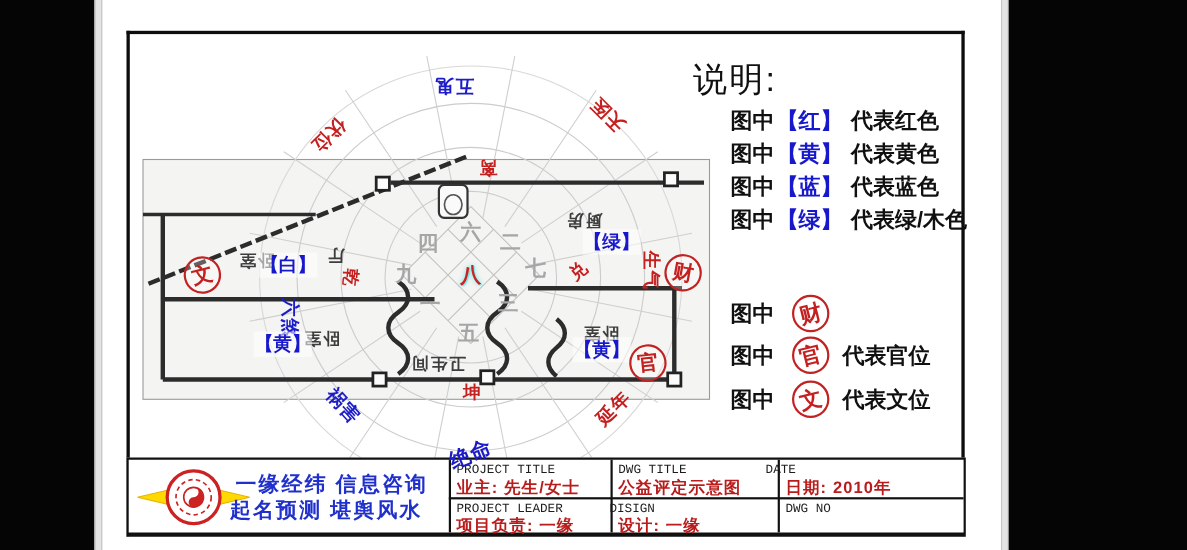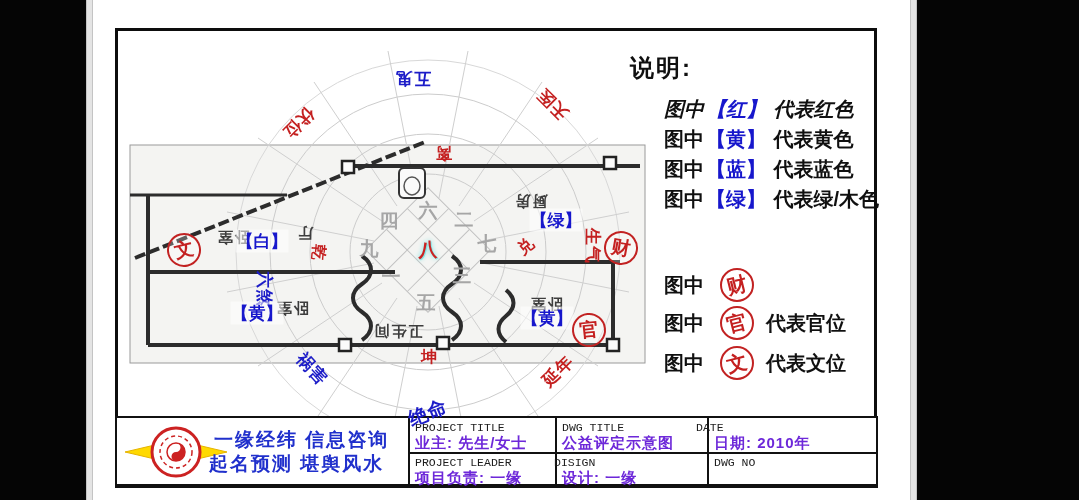--- a/index.html
+++ b/index.html
@@ -23,36 +23,36 @@
   .lsnum { font-size:19px; color:#a6a6a6; font-weight:700; }
   .lsnum.hl { color:#cc2222; text-shadow:0 0 5px #55dddd, 1px 1px 0 #9ae8e8; }
   .room { font-size:15px; font-weight:600; color:#3d3d3d; letter-spacing:2px; }
   .ctag { font-size:17px; font-weight:700; color:#1717cc; background:rgba(255,255,255,.55); padding:0 1px; }
   .seal { width:34px; height:34px; border:2.5px solid #c22222; border-radius:50%;
           display:flex; align-items:center; justify-content:center;
           font-size:19px; font-weight:700; color:#c42020; background:rgba(255,255,255,.25); }
 
   
   #legend { position:absolute; left:630px; top:52px; width:250px; z-index:2; color:#101010; }
-  .lg-title { font-size:24px; font-weight:700; letter-spacing:2px; }
+  .lg-title { font-size:31px; font-weight:400; letter-spacing:2px; }
   .lg-row { position:absolute; left:34px; white-space:nowrap; font-size:20px; font-weight:700; }
   .lg-tag { color:#1717cc; margin:0 2px; }
   .lg-sealrow { position:absolute; left:34px; display:flex; align-items:center; white-space:nowrap; font-size:20px; font-weight:700; }
   .lg-seal { width:34px; height:34px; border:2.5px solid #c22222; border-radius:50%;
              display:flex; align-items:center; justify-content:center; margin:0 12px 0 16px;
              font-size:20px; font-weight:700; color:#c42020; }
   .tilt { transform:rotate(-14deg); display:inline-block; }
 
   
   #tblock { position:absolute; left:115px; top:416px; width:763px; height:72px;
             background:#ffffff; border:2px solid #111; border-bottom-width:4px; z-index:3; }
   .tb-v { position:absolute; top:0; width:2px; height:100%; background:#111; }
   .tb-h { position:absolute; height:2px; background:#111; }
   .tb-en { position:absolute; font-family:"Liberation Mono", monospace; font-size:11.5px; color:#1c1c1c; letter-spacing:0px; }
-  .tb-zh { position:absolute; font-size:15px; font-weight:700; color:#6d28d9; letter-spacing:1px; }
+  .tb-zh { position:absolute; font-size:15px; font-weight:700; color:#b91c1c; letter-spacing:1px; }
   .company { position:absolute; color:#2030cc; font-weight:700; font-size:19px; letter-spacing:2px; white-space:nowrap; }
   #jueming { z-index:4; }
 </style>
 </head>
 <body>
 
 <div id="screen">
 
   <div class="bar" style="left:0;width:86px;"></div>
   <div class="gstrip" style="left:86px;width:7px;"></div>
@@ -165,21 +165,21 @@
   <div class="pl ctag" style="left:556px;top:220px;">【绿】</div>
   <div class="pl ctag" style="left:547px;top:318px;">【黄】</div>
 
   <div class="pl seal" style="left:184px;top:250px;transform:translate(-50%,-50%) rotate(-14deg);">文</div>
   <div class="pl seal" style="left:621px;top:248px;transform:translate(-50%,-50%) rotate(10deg);">财</div>
   <div class="pl seal" style="left:589px;top:330px;transform:translate(-50%,-50%) rotate(-6deg);">官</div>
 
   <div id="legend">
     <div class="lg-title">说明:</div>
 
-    <div class="lg-row" style="top:44px;font-style:italic;"><span>图中</span><span class="lg-tag">【红】</span> <span>代表红色</span></div>
+    <div class="lg-row" style="top:44px;"><span>图中</span><span class="lg-tag">【红】</span> <span>代表红色</span></div>
     <div class="lg-row" style="top:74px;"><span>图中</span><span class="lg-tag">【黄】</span> <span>代表黄色</span></div>
     <div class="lg-row" style="top:104px;"><span>图中</span><span class="lg-tag">【蓝】</span> <span>代表蓝色</span></div>
     <div class="lg-row" style="top:134px;"><span>图中</span><span class="lg-tag">【绿】</span> <span>代表绿/木色</span></div>
 
     <div class="lg-sealrow" style="top:216px;">
         <span>图中</span>
         <span class="lg-seal">
           <span class="tilt">财</span>
         </span>
       </div>

